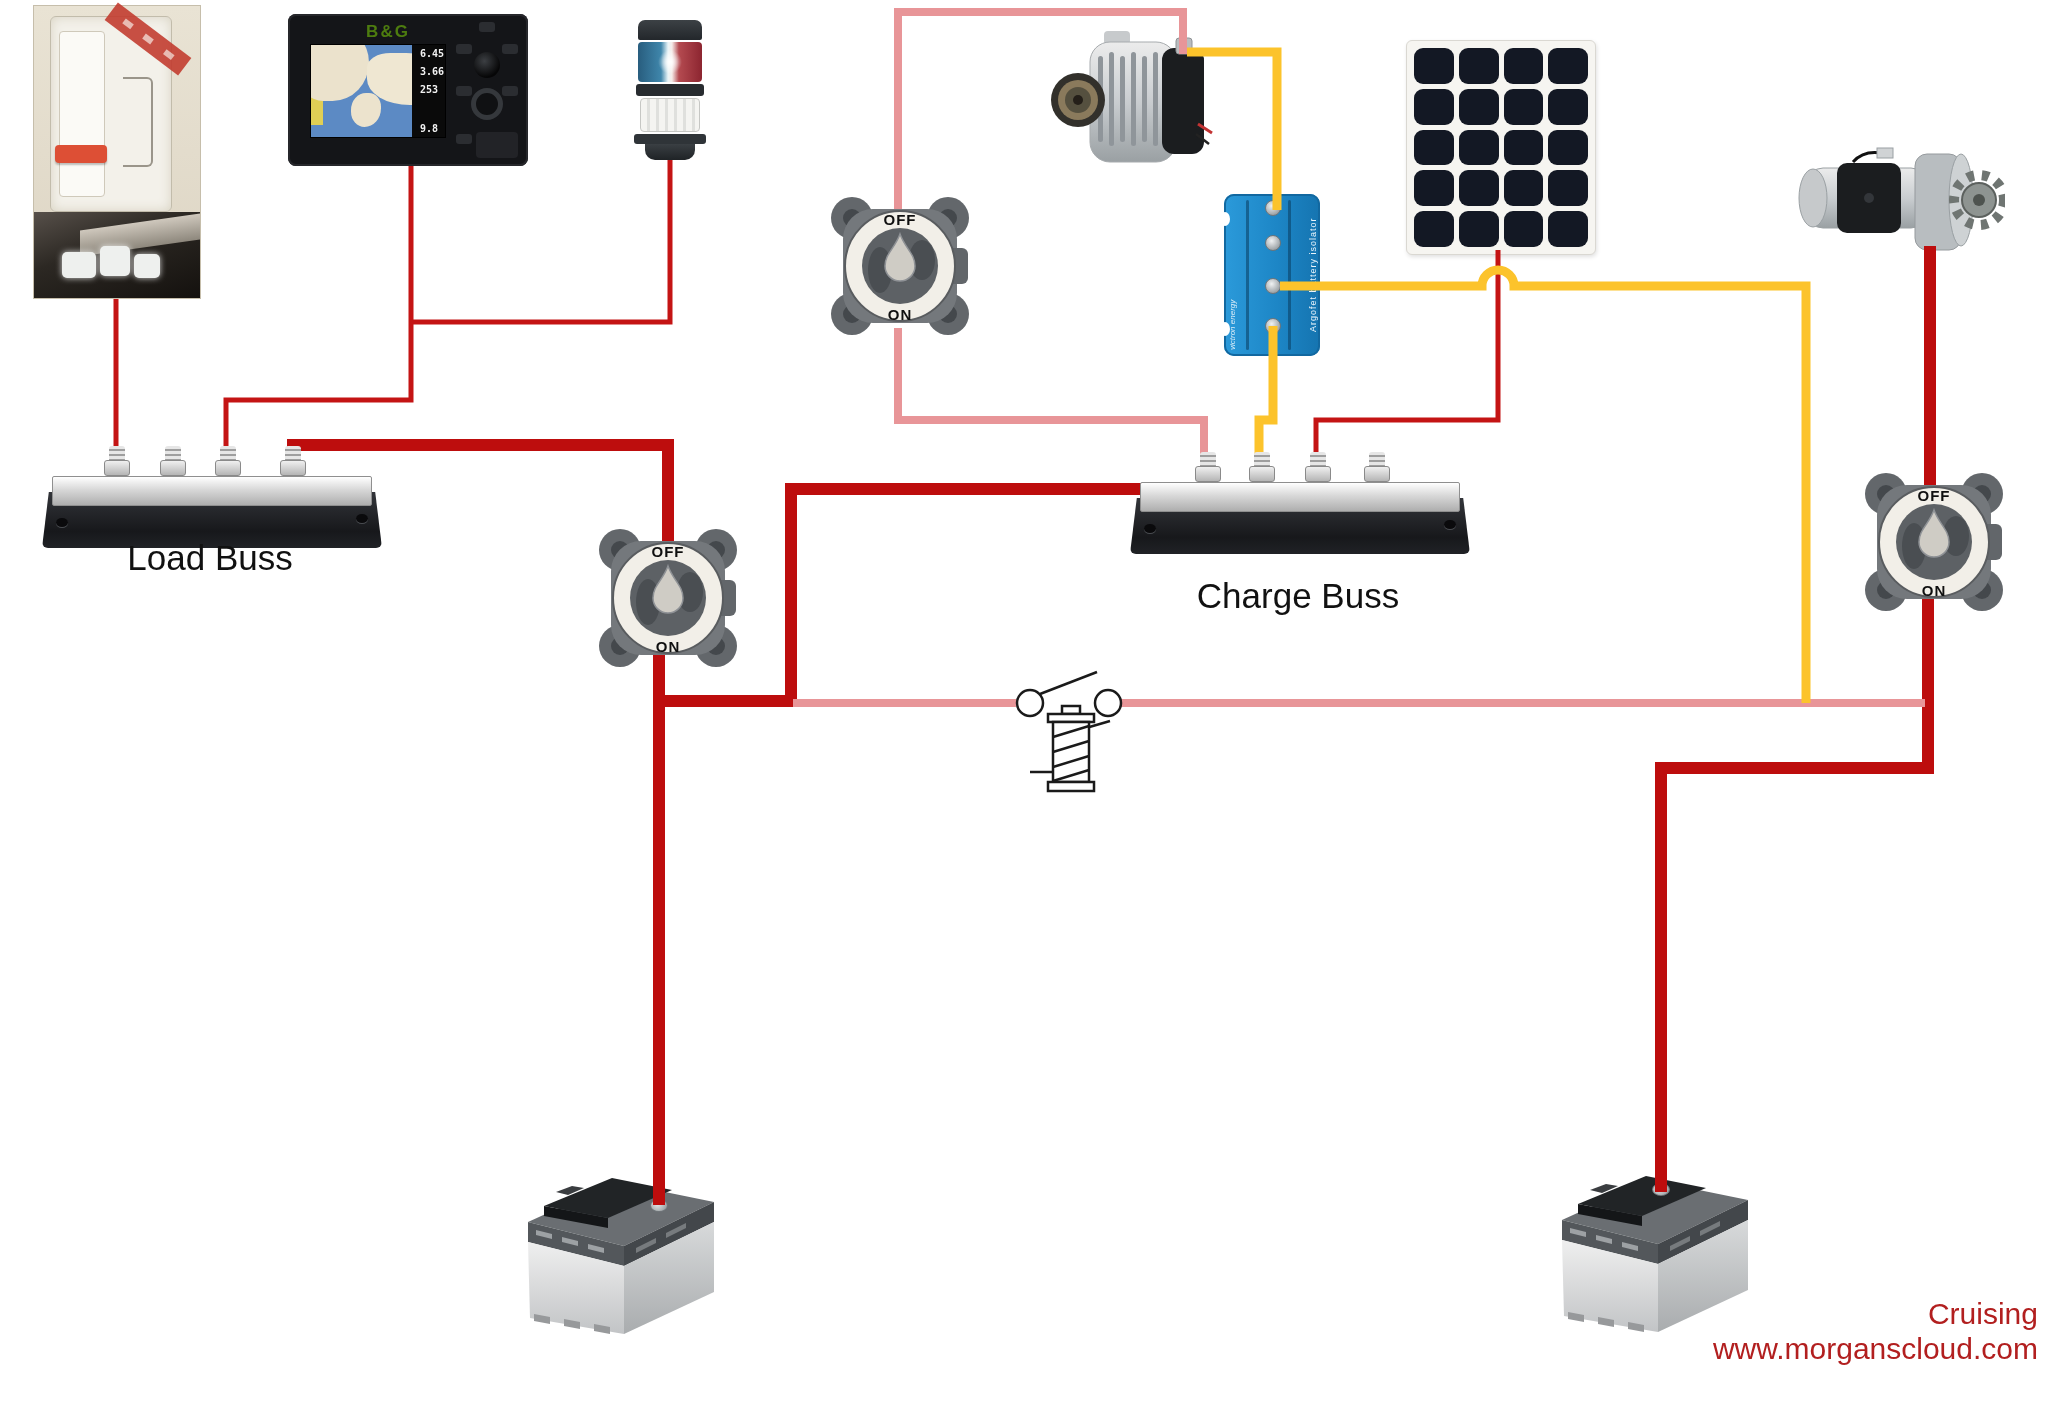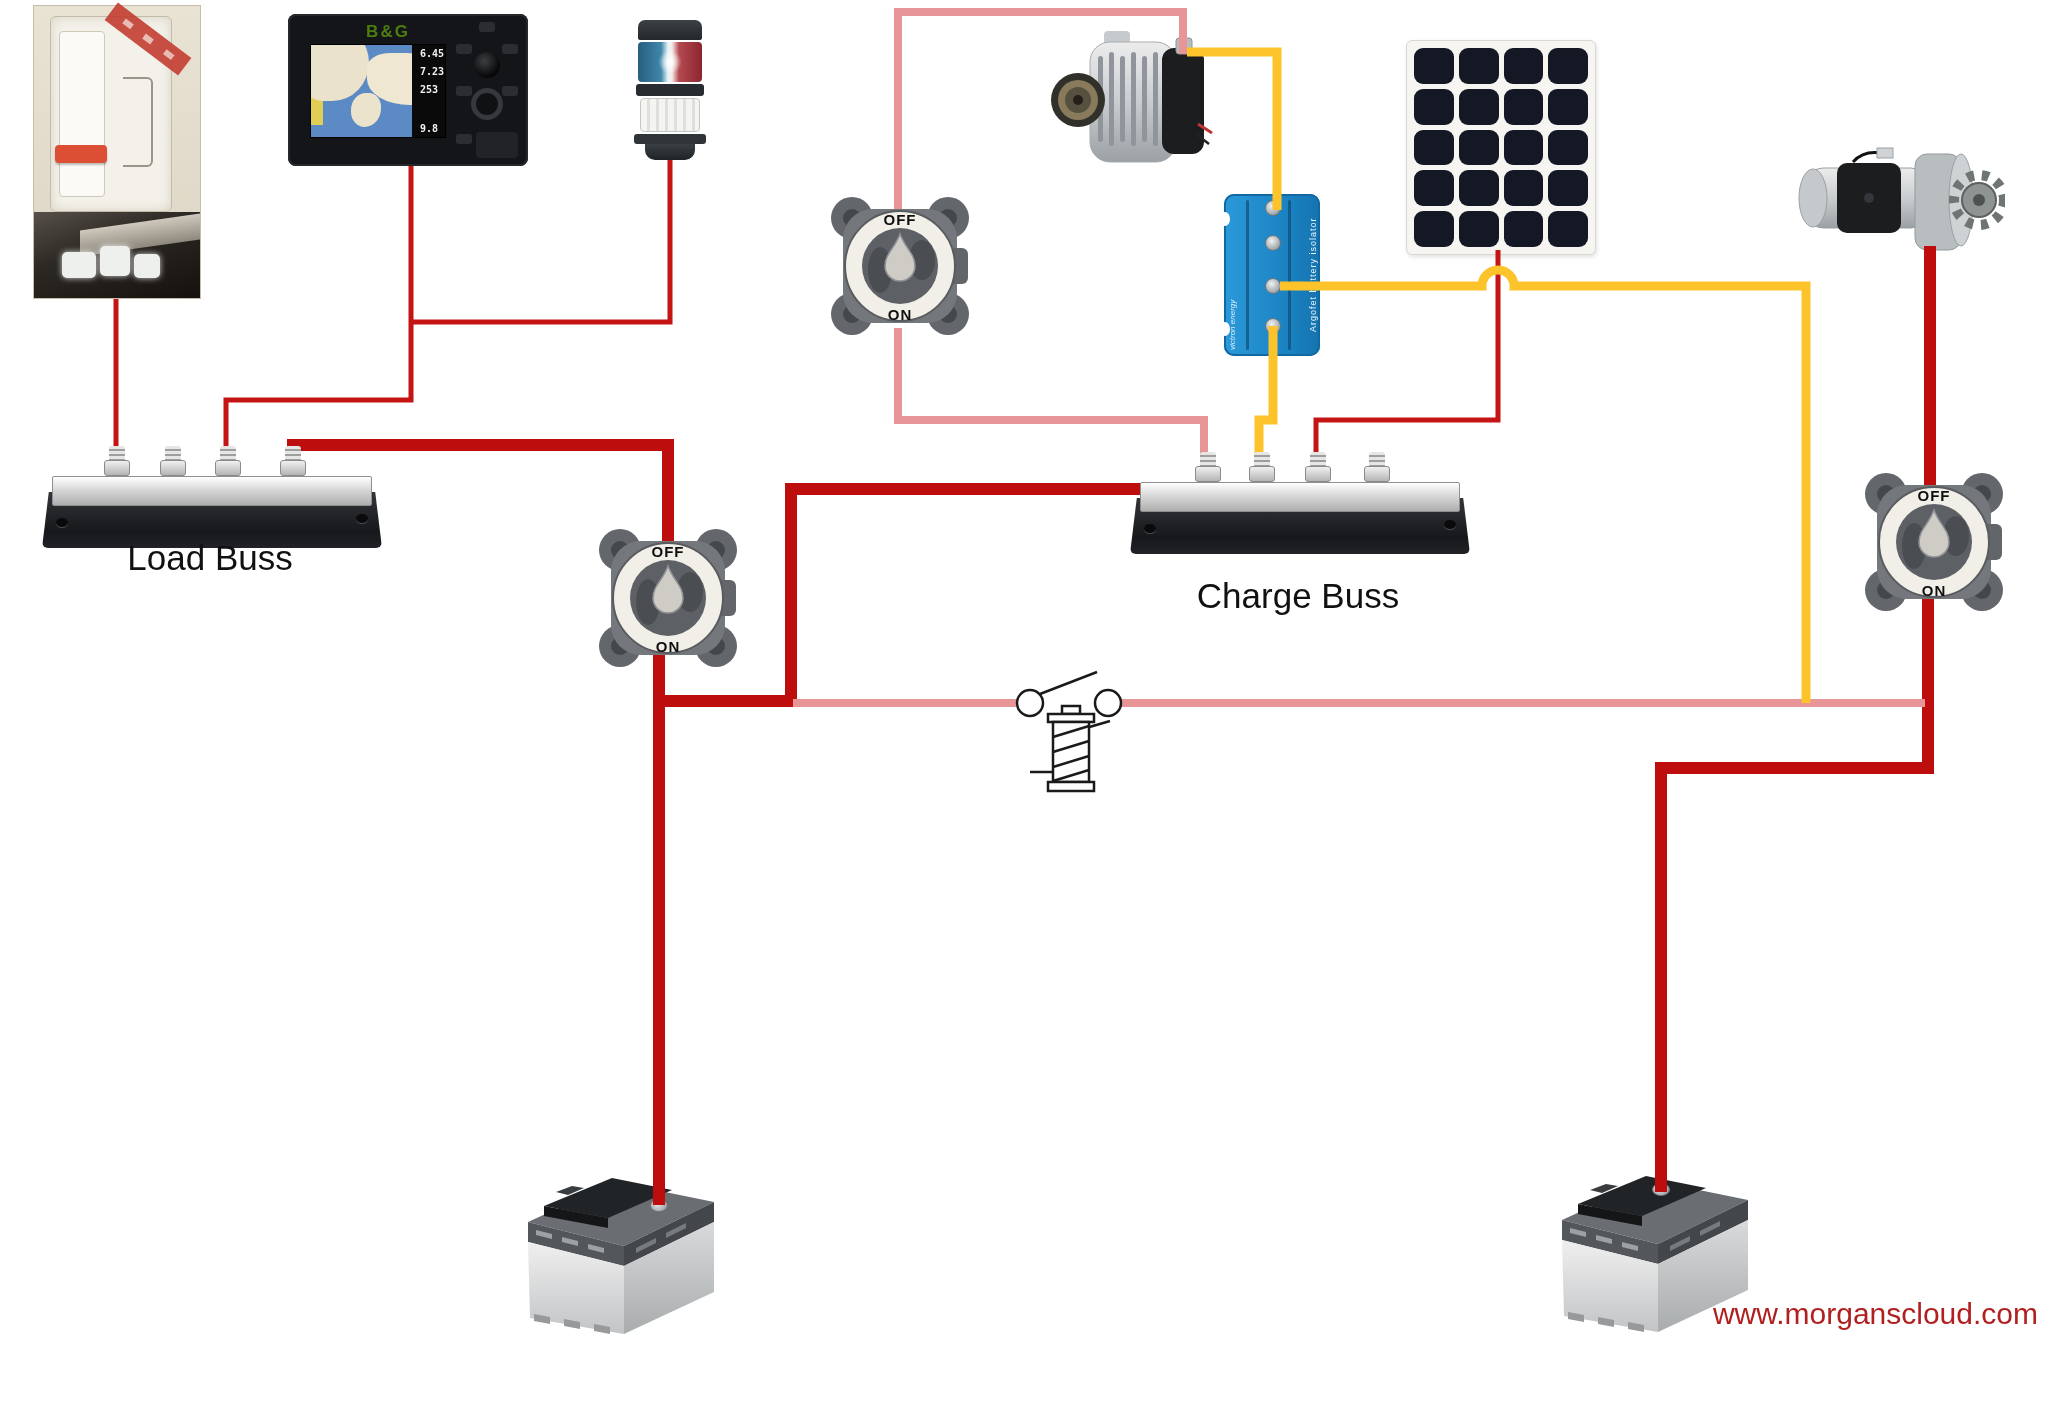--- a/index.html
+++ b/index.html
@@ -281,21 +281,21 @@
 
   <div class="abs z3 plotter">
     <span class="cp-logo">B&amp;G</span>
     <div class="cp-screen">
       <div class="cp-yellow"></div>
       <div class="cp-land1"></div>
       <div class="cp-land2"></div>
       <div class="cp-land3"></div>
       <div class="cp-data">
         <span>6.45</span>
-        <span>7.23</span>
+        <span>3.66</span>
         <span>253</span>
         <span class="last">9.8</span>
       </div>
     </div>
     <div class="cp-controls">
       <div class="cp-btn" style="left:27px; top:0;"></div>
       <div class="cp-btn" style="left:4px; top:22px;"></div>
       <div class="cp-btn" style="left:50px; top:22px;"></div>
       <div class="cp-joy"></div>
       <div class="cp-btn" style="left:4px; top:64px;"></div>
@@ -406,16 +406,17 @@
         <line x1="1053" y1="752" x2="1089" y2="741"></line>
         <line x1="1053" y1="767" x2="1089" y2="756"></line>
         <line x1="1053" y1="781" x2="1089" y2="770"></line>
         <rect x="1048" y="782" width="46" height="9" fill="#ffffff"></rect>
       </g>
     </svg>
   </div>
 
 
   <div class="abs z4 credit">
+    <div>Cruising</div>
     <div>www.morganscloud.com</div>
   </div>
 
 </div>
 
 </body></html>

